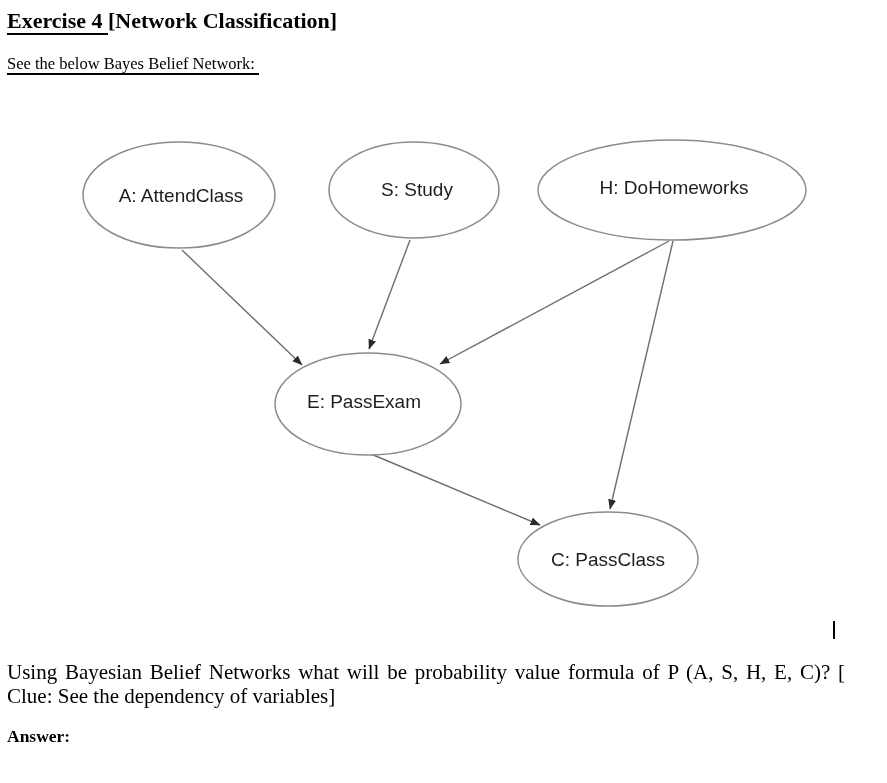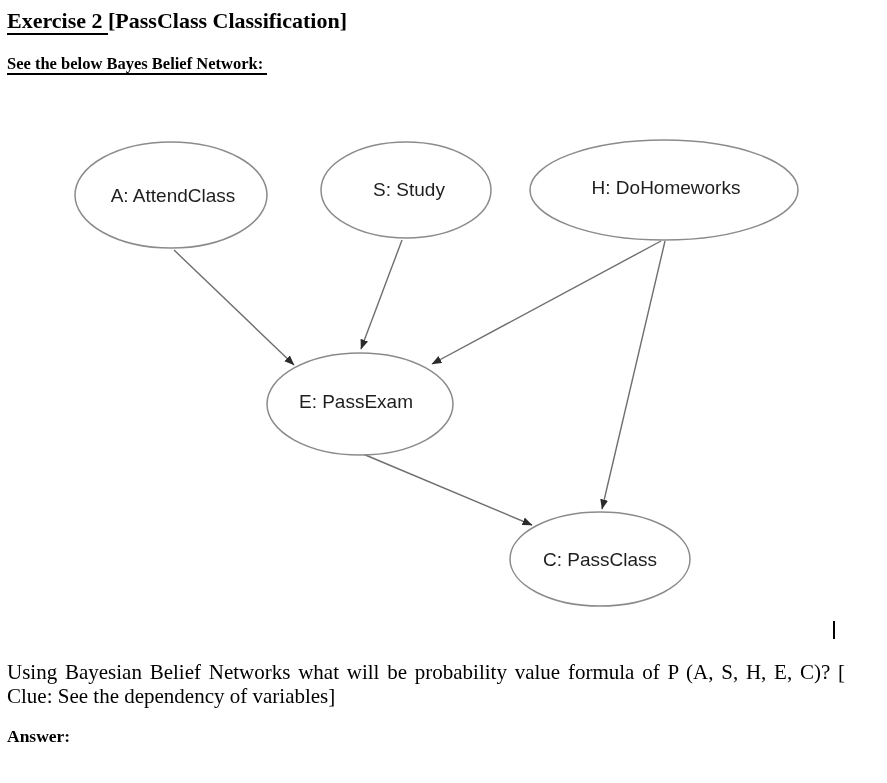--- a/index.html
+++ b/index.html
@@ -14,28 +14,28 @@
   .doc-title {
     position: absolute; left: 7px; top: 7px;
     font-size: 22px; font-weight: bold; line-height: 27px;
     white-space: pre;
   }
   .doc-title .u {
     border-bottom: 2px solid #000;
   }
   .doc-subtitle {
     position: absolute; left: 7px; top: 53px;
-    font-size: 16.5px; font-weight: bold; line-height: 21px;
+    font-size: 16.5px; font-weight: normal; line-height: 21px;
     white-space: pre;
   }
   .doc-subtitle .u {
     border-bottom: 2px solid #000;
   }
   .figure-wrap {
-    position: absolute; left: 4px; top: 0;
+    position: absolute; left: 12px; top: 0;
     width: 720px; height: 660px; text-align: right;
   }
   .figure-wrap svg { display: block; }
   .node-label {
     font-family: "Liberation Sans", "DejaVu Sans", sans-serif;
     font-size: 19px;
     fill: #1e1e1e;
     text-anchor: middle;
   }
   .question-para {
@@ -53,21 +53,21 @@
   }
   .text-caret {
     position: absolute; left: 833px; top: 621px;
     width: 2px; height: 18px;
     background: #000;
   }
 </style>
 </head>
 <body>
 
-<div class="doc-title"><span class="u">Exercise 2 </span><span>[PassClass Classification]</span></div>
+<div class="doc-title"><span class="u">Exercise 4 </span><span>[Network Classification]</span></div>
 
 <div class="doc-subtitle"><span class="u">See the below Bayes Belief Network:&nbsp;</span></div>
 
 <div class="figure-wrap">
   <svg width="887" height="660" viewBox="0 0 887 660">
     <defs>
       <marker id="arrowhead" markerUnits="userSpaceOnUse" markerWidth="12" markerHeight="10" refX="9.5" refY="4" orient="auto">
         <path d="M0,0 L10,4 L0,8 Z" fill="#2b2b2b"></path>
       </marker>
     </defs>

